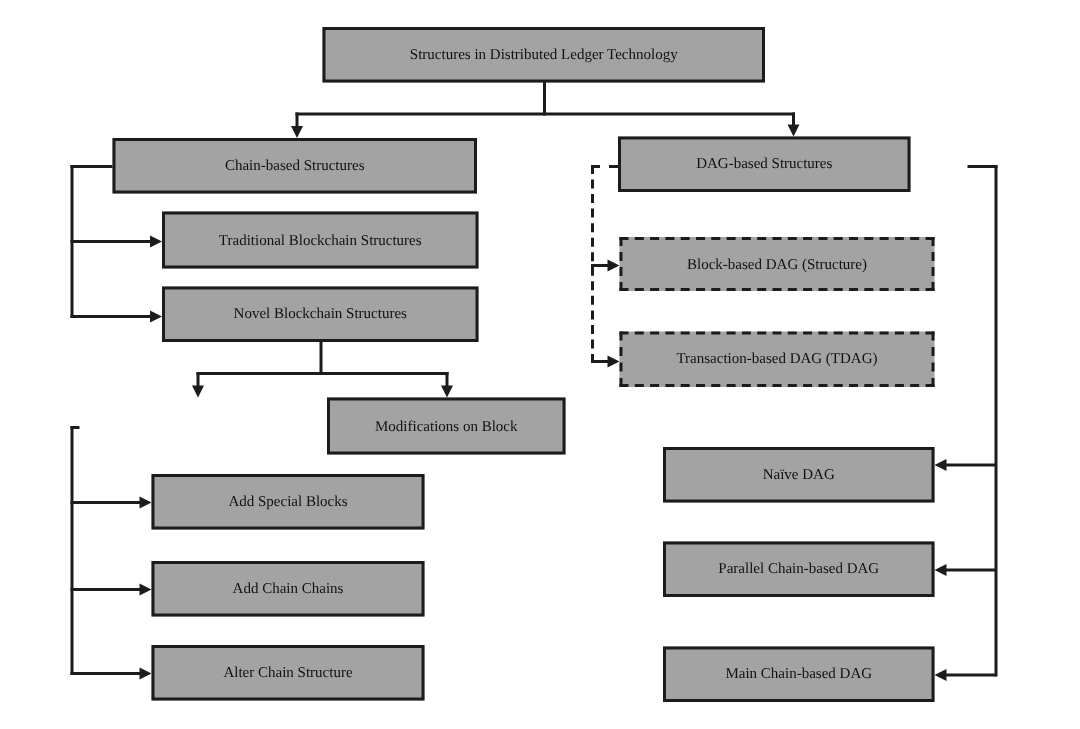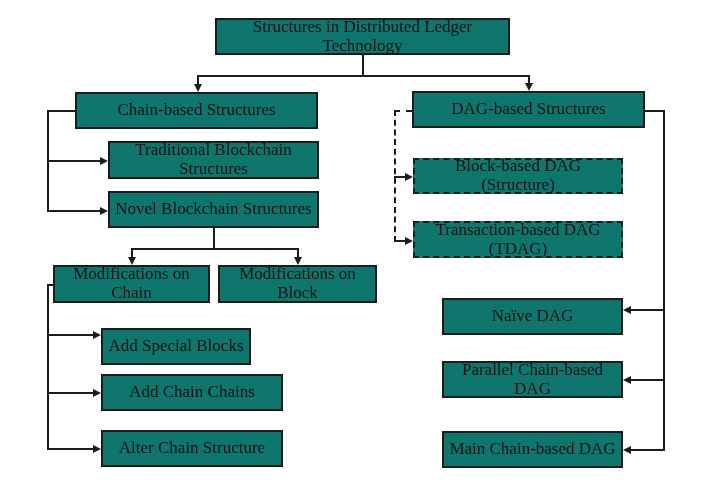--- a/index.html
+++ b/index.html
@@ -2,23 +2,23 @@
 <html><head>
 <meta charset="utf-8">
 <style>
   html,body{margin:0;padding:0;background:#ffffff;}
   #canvas{
     position:relative;width:720px;height:486px;background:#ffffff;
     font-family:"Liberation Serif","DejaVu Serif",serif;color:#111111;
     overflow:hidden;
   }
   .box{
-    position:absolute;box-sizing:border-box;border:2px solid #1c1c1c;background:#0f766e;
+    position:absolute;box-sizing:border-box;border:2px solid #1c1c1c;background:#a3a3a3;
     display:flex;align-items:center;justify-content:center;text-align:center;
-    font-size:17px;line-height:1.1;padding:1px 3px;
+    font-size:10px;line-height:1.1;padding:1px 3px;
   }
   .box.dashed{border-style:dashed;}
   .hline{position:absolute;height:0;border-top:2px solid #1c1c1c;}
   .vline{position:absolute;width:0;border-left:2px solid #1c1c1c;}
   .hline.dashed{border-top-style:dashed;}
   .vline.dashed{border-left-style:dashed;}
   .arr{position:absolute;width:0;height:0;}
   .arr.down{border-left:4px solid transparent;border-right:4px solid transparent;border-top:8px solid #1c1c1c;}
   .arr.right{border-top:4px solid transparent;border-bottom:4px solid transparent;border-left:8px solid #1c1c1c;}
   .arr.left{border-top:4px solid transparent;border-bottom:4px solid transparent;border-right:8px solid #1c1c1c;}
@@ -29,31 +29,30 @@
 <div id="canvas">
 
   <div class="box" style="left:215px;top:18px;width:295px;height:37px">Structures in Distributed Ledger Technology</div>
 
   <div class="box" style="left:75px;top:92px;width:243px;height:37px">Chain-based Structures</div>
 
   <div class="box" style="left:108px;top:141px;width:211px;height:38px">Traditional Blockchain Structures</div>
 
   <div class="box" style="left:108px;top:191px;width:211px;height:37px">Novel Blockchain Structures</div>
 
-  <div class="box" style="left:53px;top:265px;width:157px;height:38px">Modifications on Chain</div>
 
   <div class="box" style="left:218px;top:265px;width:159px;height:38px">Modifications on Block</div>
 
-  <div class="box" style="left:101px;top:328px;width:150px;height:37px">Add Special Blocks</div>
+  <div class="box" style="left:101px;top:316px;width:182px;height:37px">Add Special Blocks</div>
 
   <div class="box" style="left:101px;top:374px;width:182px;height:37px">Add Chain Chains</div>
 
   <div class="box" style="left:101px;top:430px;width:182px;height:37px">Alter Chain Structure</div>
 
-  <div class="box" style="left:412px;top:91px;width:233px;height:37px">DAG-based Structures</div>
+  <div class="box" style="left:412px;top:91px;width:195px;height:37px">DAG-based Structures</div>
 
   <div class="box dashed" style="left:413px;top:158px;width:210px;height:36px">Block-based DAG (Structure)</div>
 
   <div class="box dashed" style="left:413px;top:221px;width:210px;height:37px">Transaction-based DAG (TDAG)</div>
 
   <div class="box" style="left:442px;top:298px;width:181px;height:37px">Naïve DAG</div>
 
   <div class="box" style="left:442px;top:361px;width:181px;height:37px">Parallel Chain-based DAG</div>
 
   <div class="box" style="left:442px;top:431px;width:181px;height:37px">Main Chain-based DAG</div>

